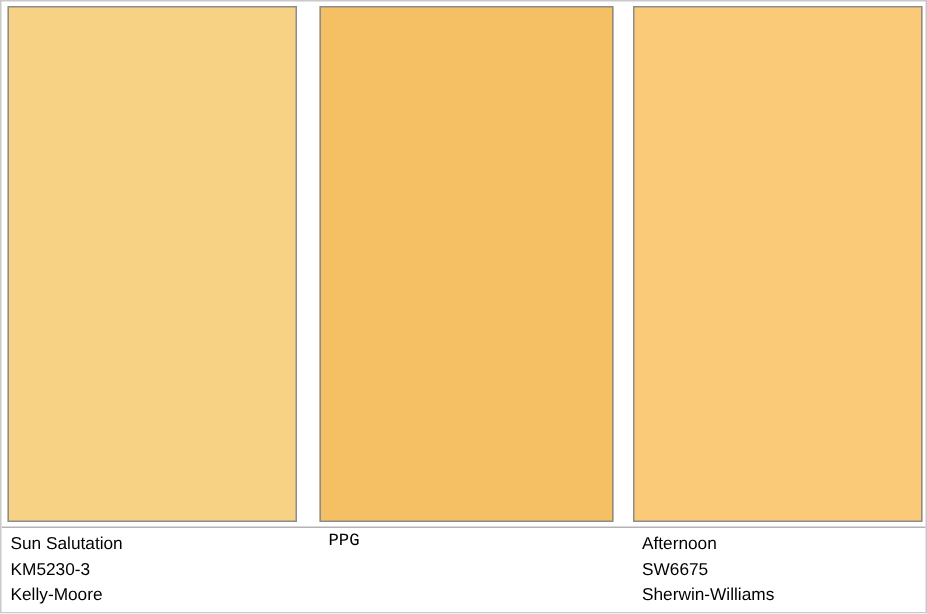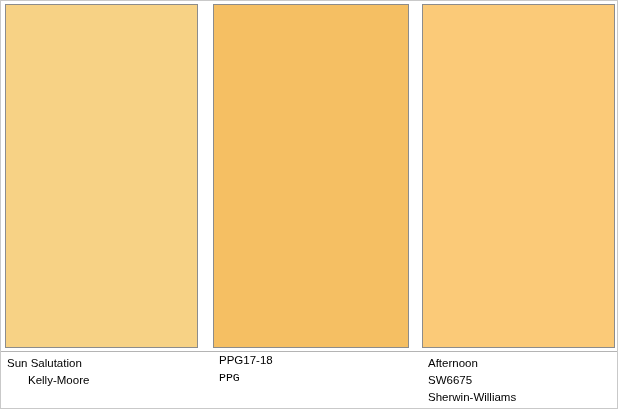--- a/index.html
+++ b/index.html
@@ -110,25 +110,25 @@
     </div>
 
   </div>
 
   <div class="row-divider" style="background-color: rgb(180, 180, 180);"></div>
 
   <div class="caption-row">
 
     <div class="caption-cell col-1">
       <span class="caption-line name" style="color: rgb(0, 0, 0);">Sun Salutation</span>
-      <span class="caption-line brand" style="color: rgb(0, 0, 0); margin-left: 21px;">Kelly-Moore</span>
+      <span class="caption-line code" style="color: rgb(0, 0, 0);">KM5230-3</span>
+      <span class="caption-line brand" style="color: rgb(0, 0, 0);">Kelly-Moore</span>
     </div>
 
     <div class="caption-cell col-2">
-      <span class="caption-line code" style="color: rgb(0, 0, 0);">PPG17-18</span>
       <span class="caption-line brand" style="color: rgb(0, 0, 0); font-family: Liberation Mono, monospace;">PPG</span>
     </div>
 
     <div class="caption-cell col-3">
       <span class="caption-line name" style="color: rgb(0, 0, 0);">Afternoon</span>
       <span class="caption-line code" style="color: rgb(0, 0, 0);">SW6675</span>
       <span class="caption-line brand" style="color: rgb(0, 0, 0);">Sherwin-Williams</span>
     </div>
 
   </div>

